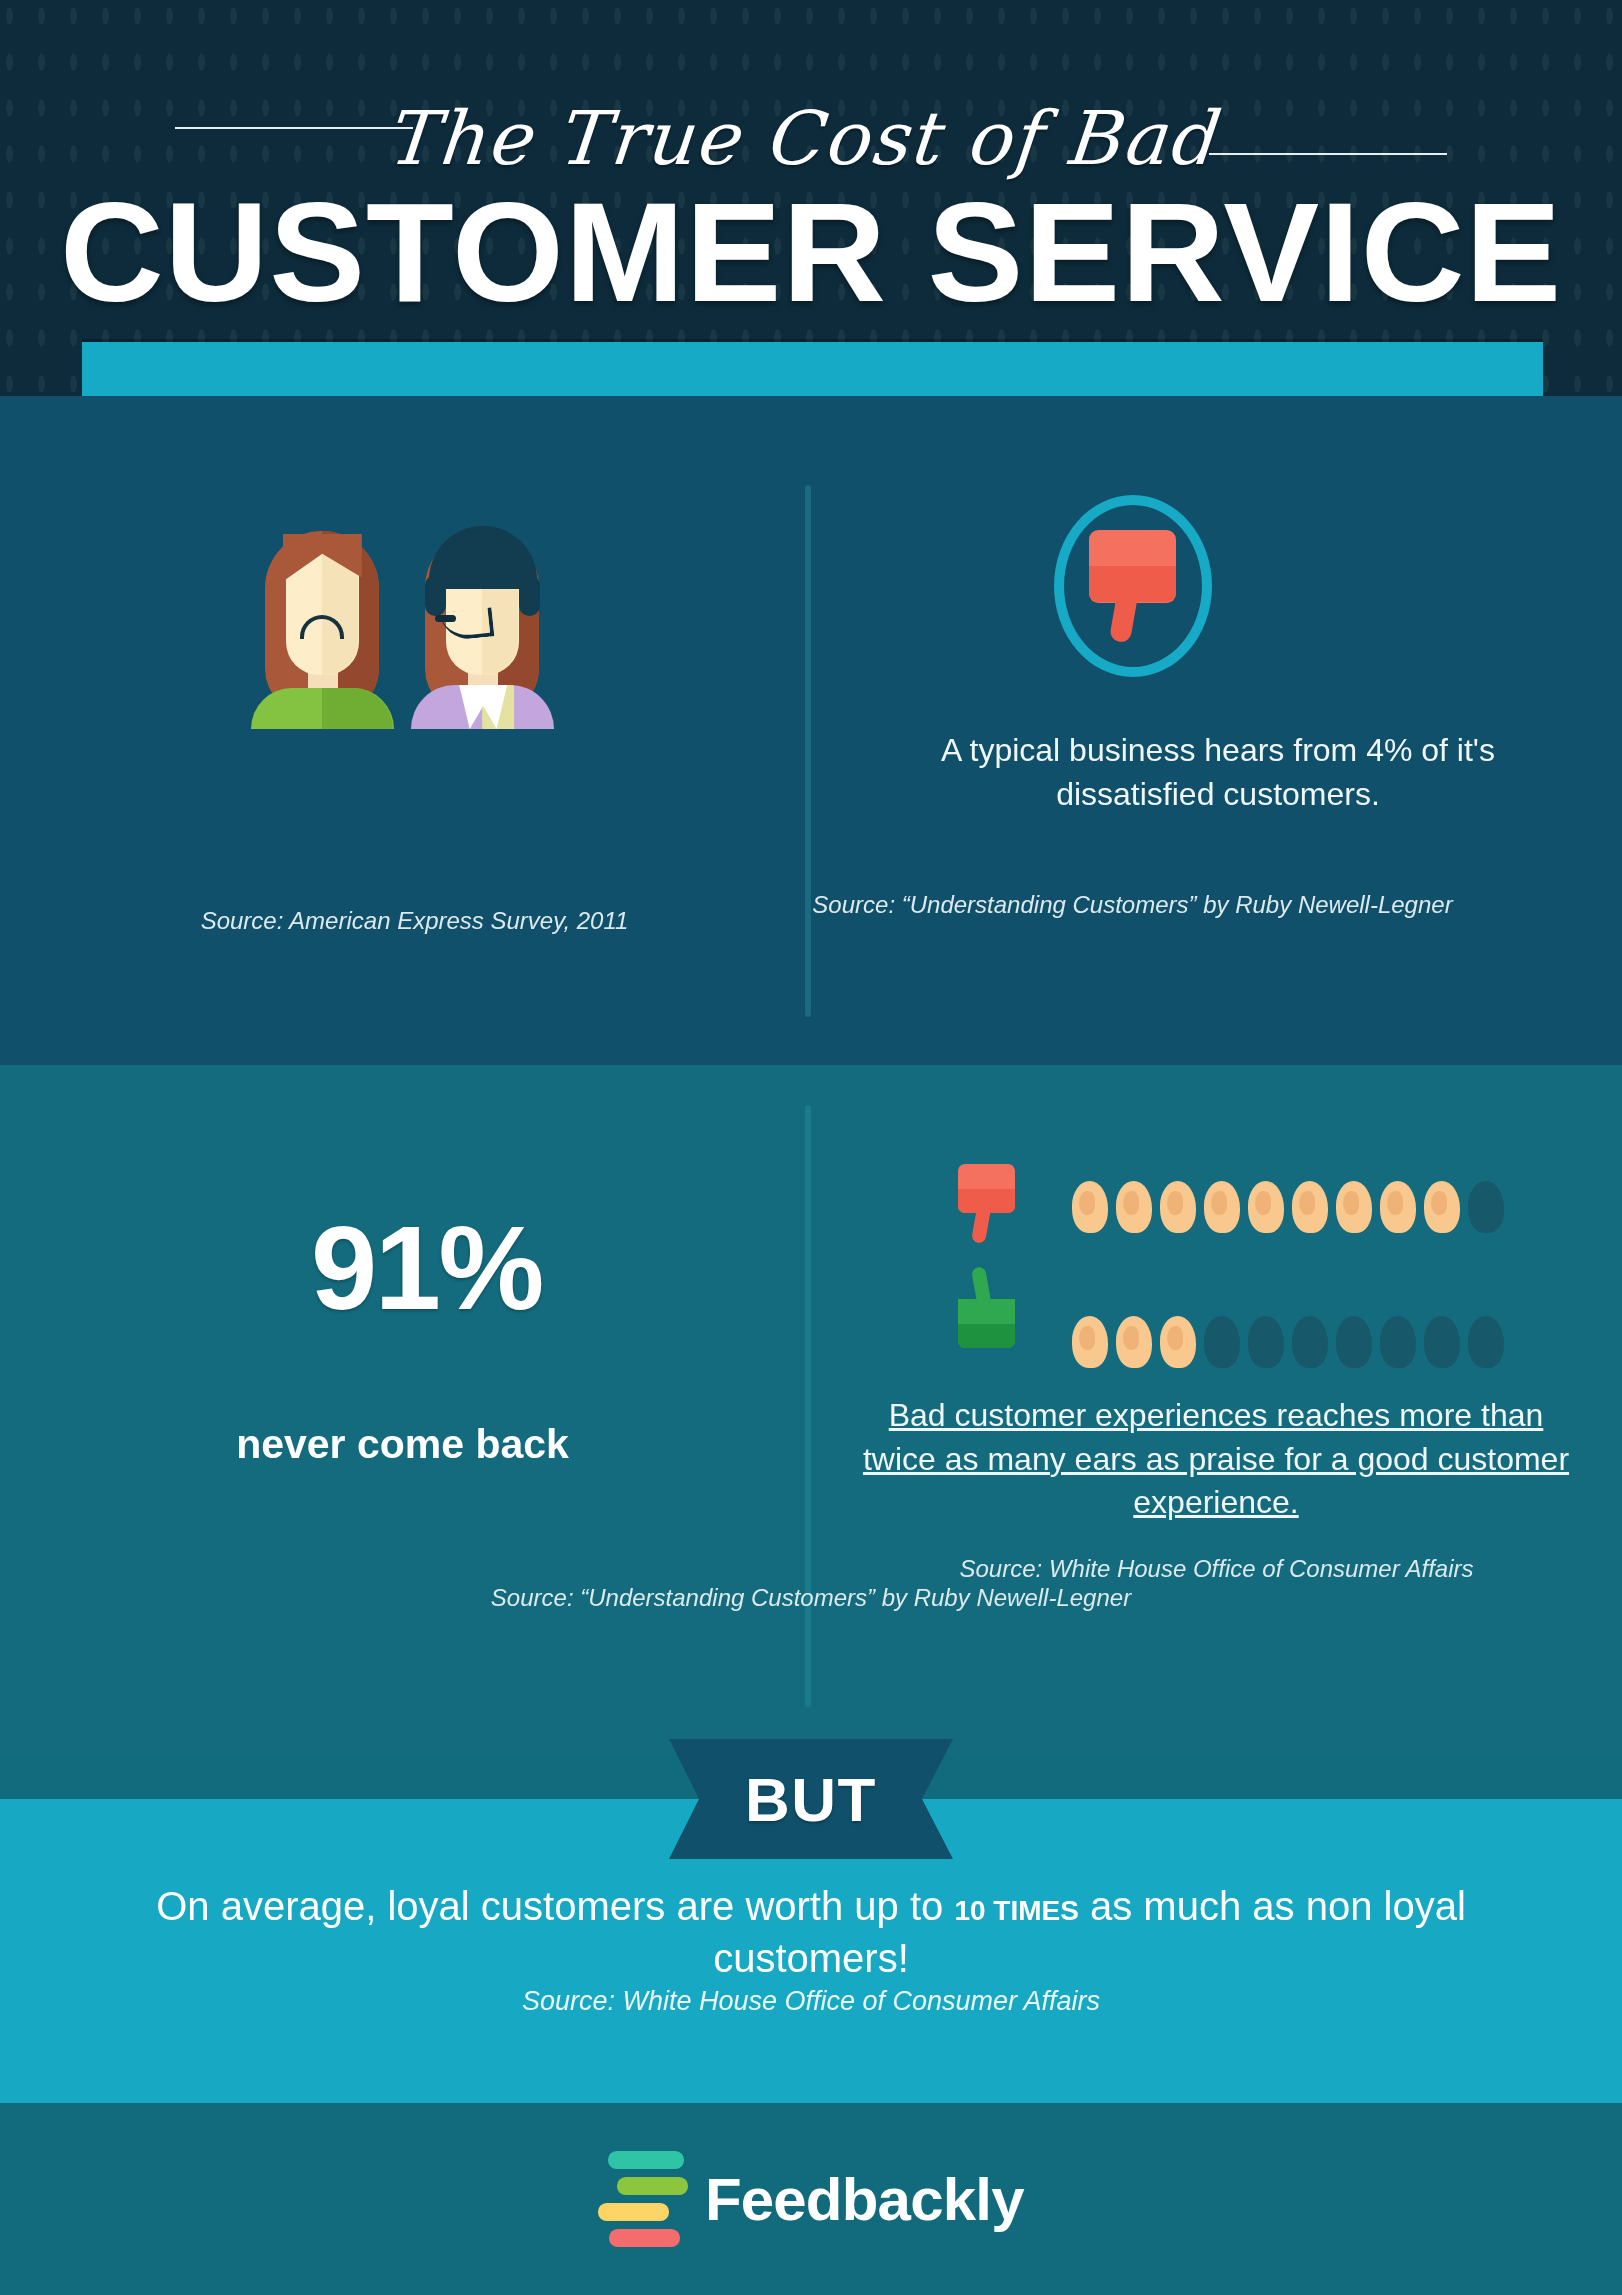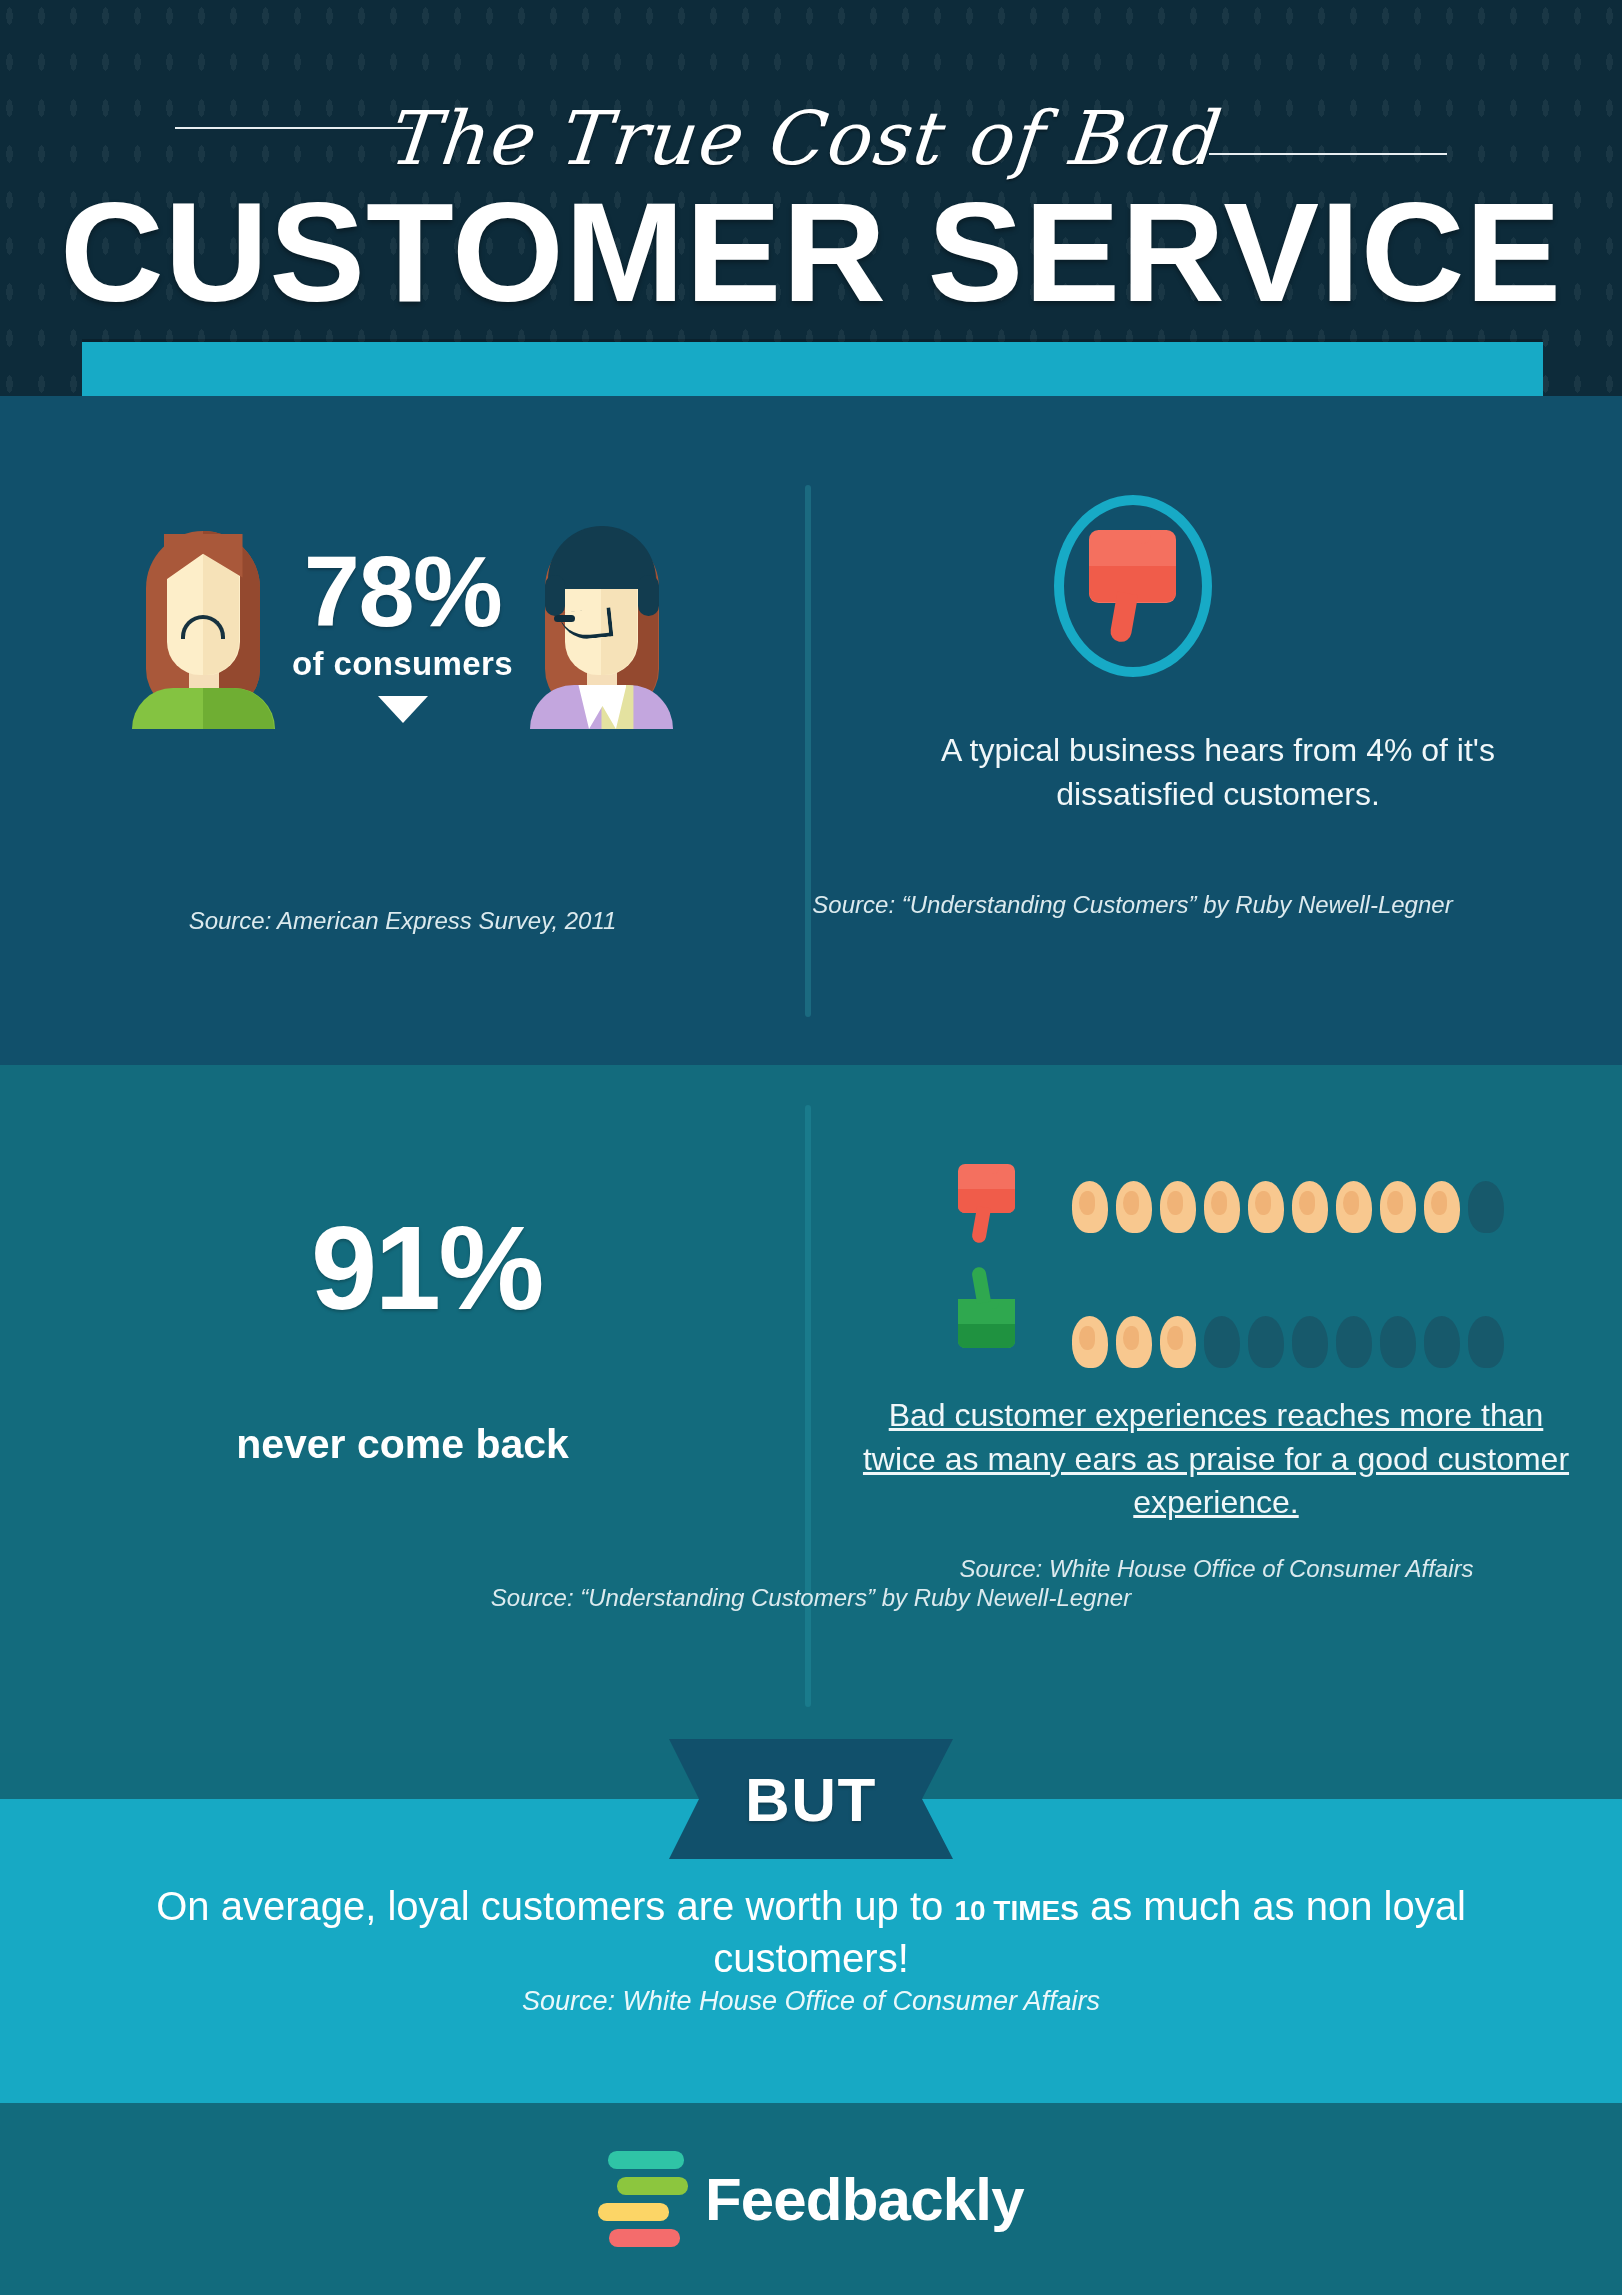--- a/index.html
+++ b/index.html
@@ -186,21 +186,21 @@
     position:absolute; left:76px; top:363px; width:653px;
     font-size:32px; line-height:1.36; color:#f0f7f9;
     text-align:justify; text-align-last:center;
     font-weight:300;
   }
   .source {
     position:absolute; width:100%;
     text-align:center; font-style:italic; font-size:24px;
     color:#dceaee;
   }
-  .src-1 { left:0; top:511px; }
+  .src-1 { left:12px; top:511px; }
 
   .thumb-circle {
     position:absolute; left:50%; top:99px; transform:translateX(-50%);
     width:158px; height:182px;
     border:10.3px solid #17aac6; border-radius:50%;
     display:flex; align-items:center; justify-content:center;
   }
   
   .thumbdown { position:relative; width:87px; height:112px; }
   .thumbdown .pad {
@@ -382,25 +382,20 @@
           <div class="av-hair-dark"></div>
           <div class="av-neck"></div>
           <div class="av-face"></div>
           <div class="av-face-sh"></div>
           <div class="av-fringe"></div>
           <div class="av-mouth-sad"></div>
           <div class="av-shirt"></div>
           <div class="av-shirt-sh"></div>
         </div>
 
-        <div class="big78">
-          <div class="num">78%</div>
-          <div class="sub">of consumers</div>
-          <div class="tri-down"></div>
-        </div>
 
         <div class="avatar">
           <div class="av-hair"></div>
           <div class="av-hair-dark"></div>
           <div class="av-neck"></div>
           <div class="av-face"></div>
           <div class="av-face-sh"></div>
           <div class="ag-headband"></div>
           <div class="ag-ear l"></div>
           <div class="ag-ear r"></div>

